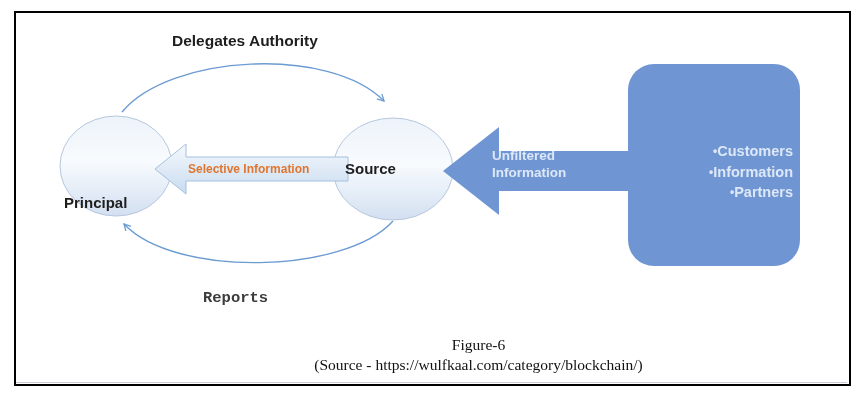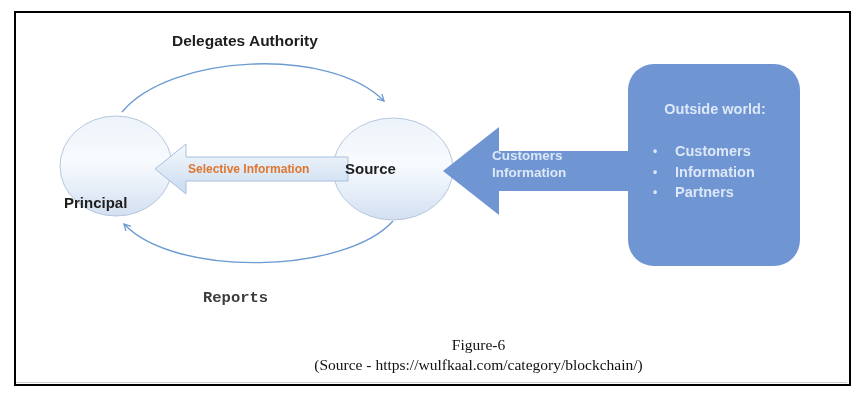--- a/index.html
+++ b/index.html
@@ -58,21 +58,21 @@
     position:absolute;z-index:2;
     left:640px;top:101px;width:150px;
     text-align:center;font-weight:bold;font-size:14.5px;
     color:var(--light_text);
   }
   ul.outside-list{
     position:absolute;z-index:2;
     left:653px;top:141px;width:140px;
     margin:0;padding:0;list-style:none;
     color:var(--light_text);
-    font-size:14.5px;font-weight:bold;line-height:20.5px;
+    font-size:14.5px;font-weight:bold;line-height:20.5px;text-align:right;
   }
   ul.outside-list li::before{
     content:"•";
     display:inline-block;
     width:22px;
     font-size:12px;
     vertical-align:1px;
   }
   .caption{
     position:absolute;z-index:2;
@@ -127,23 +127,22 @@
   </svg>
 
   <div class="lbl lbl-delegates">Delegates Authority</div>
 
   <div class="lbl lbl-principal">Principal</div>
 
   <div class="lbl lbl-agent">Source</div>
 
   <div class="lbl lbl-selective">Selective Information</div>
 
-  <div class="lbl lbl-unfiltered">Customers Information</div>
+  <div class="lbl lbl-unfiltered">Unfiltered Information</div>
 
-  <div class="outside-heading">Outside world:</div>
 
   <ul class="outside-list">
     <li><span>Customers</span></li>
     <li><span>Information</span></li>
     <li><span>Partners</span></li>
   </ul>
 
   <div class="lbl lbl-reports">Reports</div>
 
   <div class="caption">

